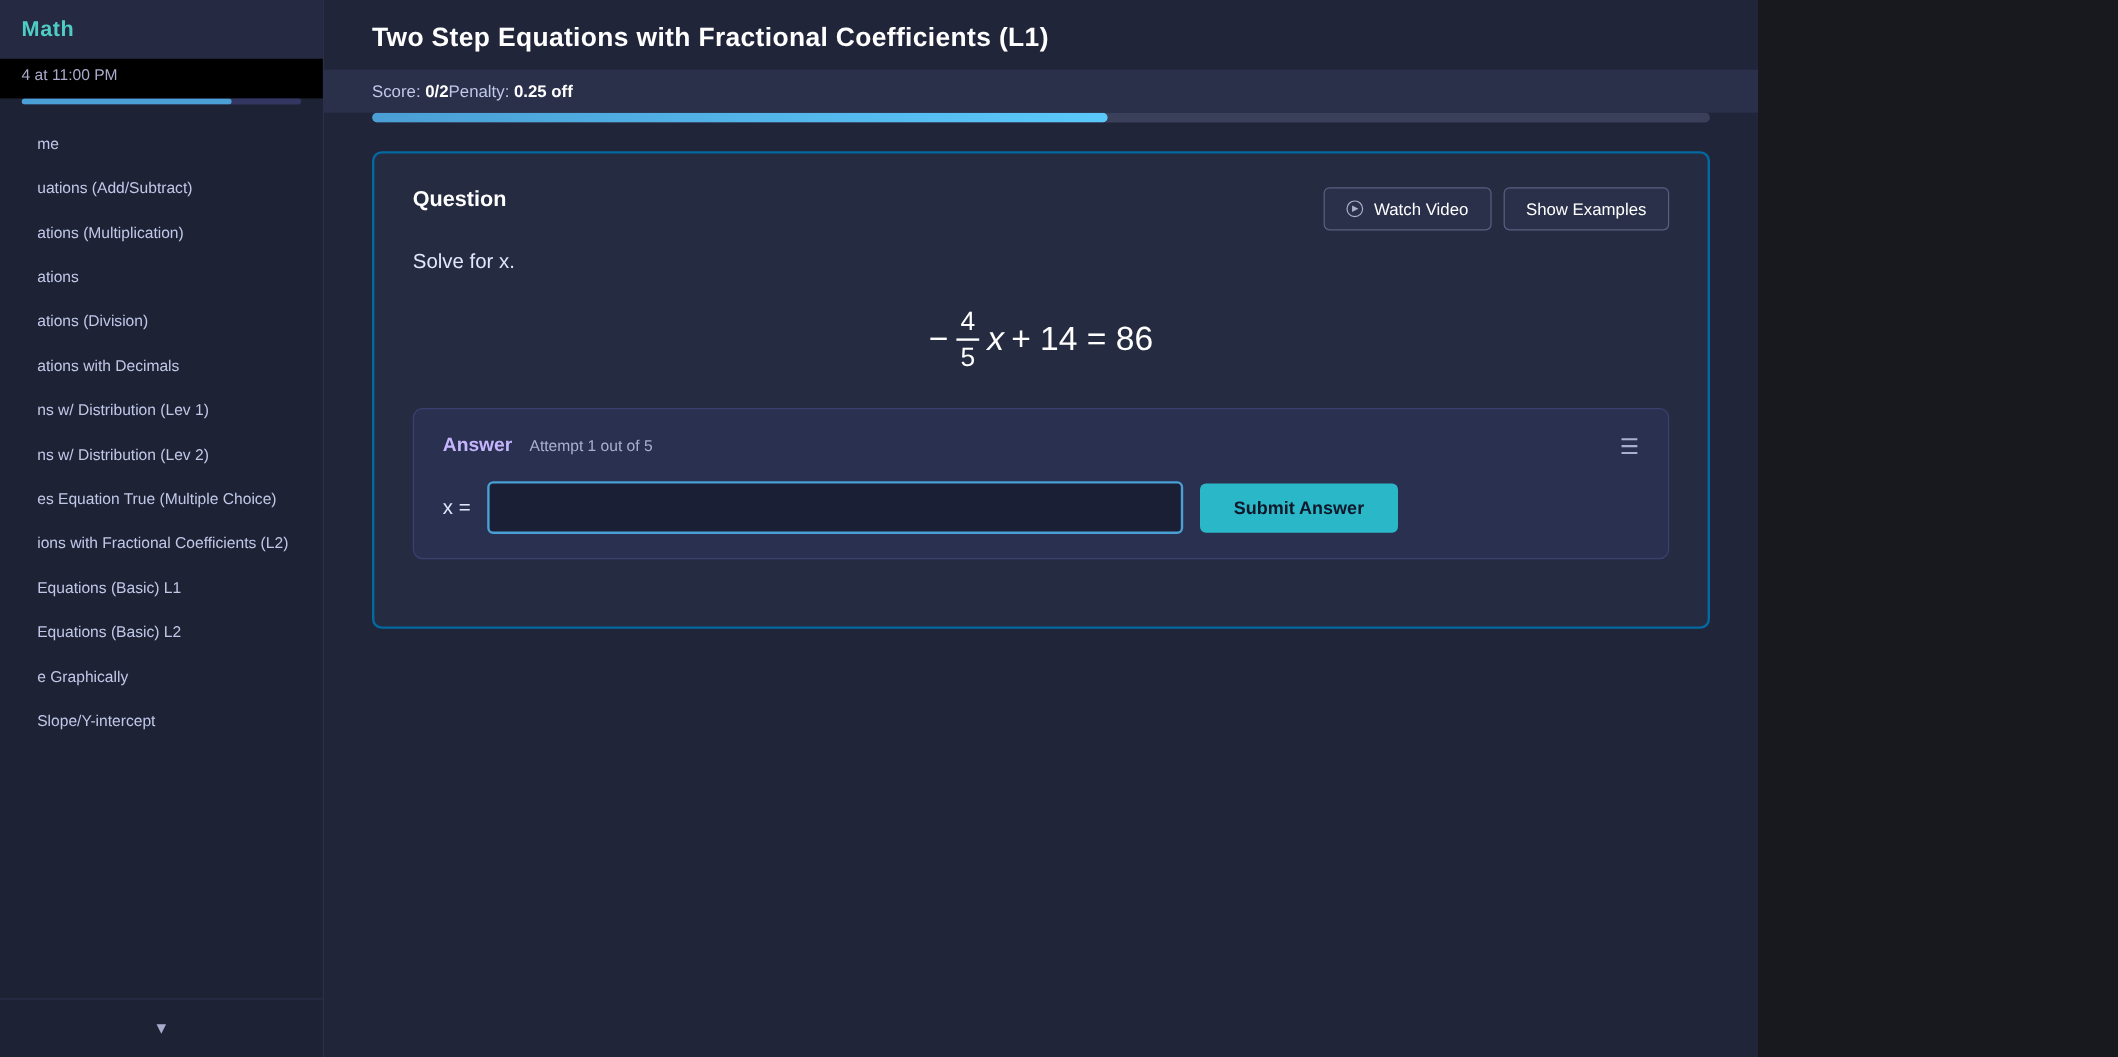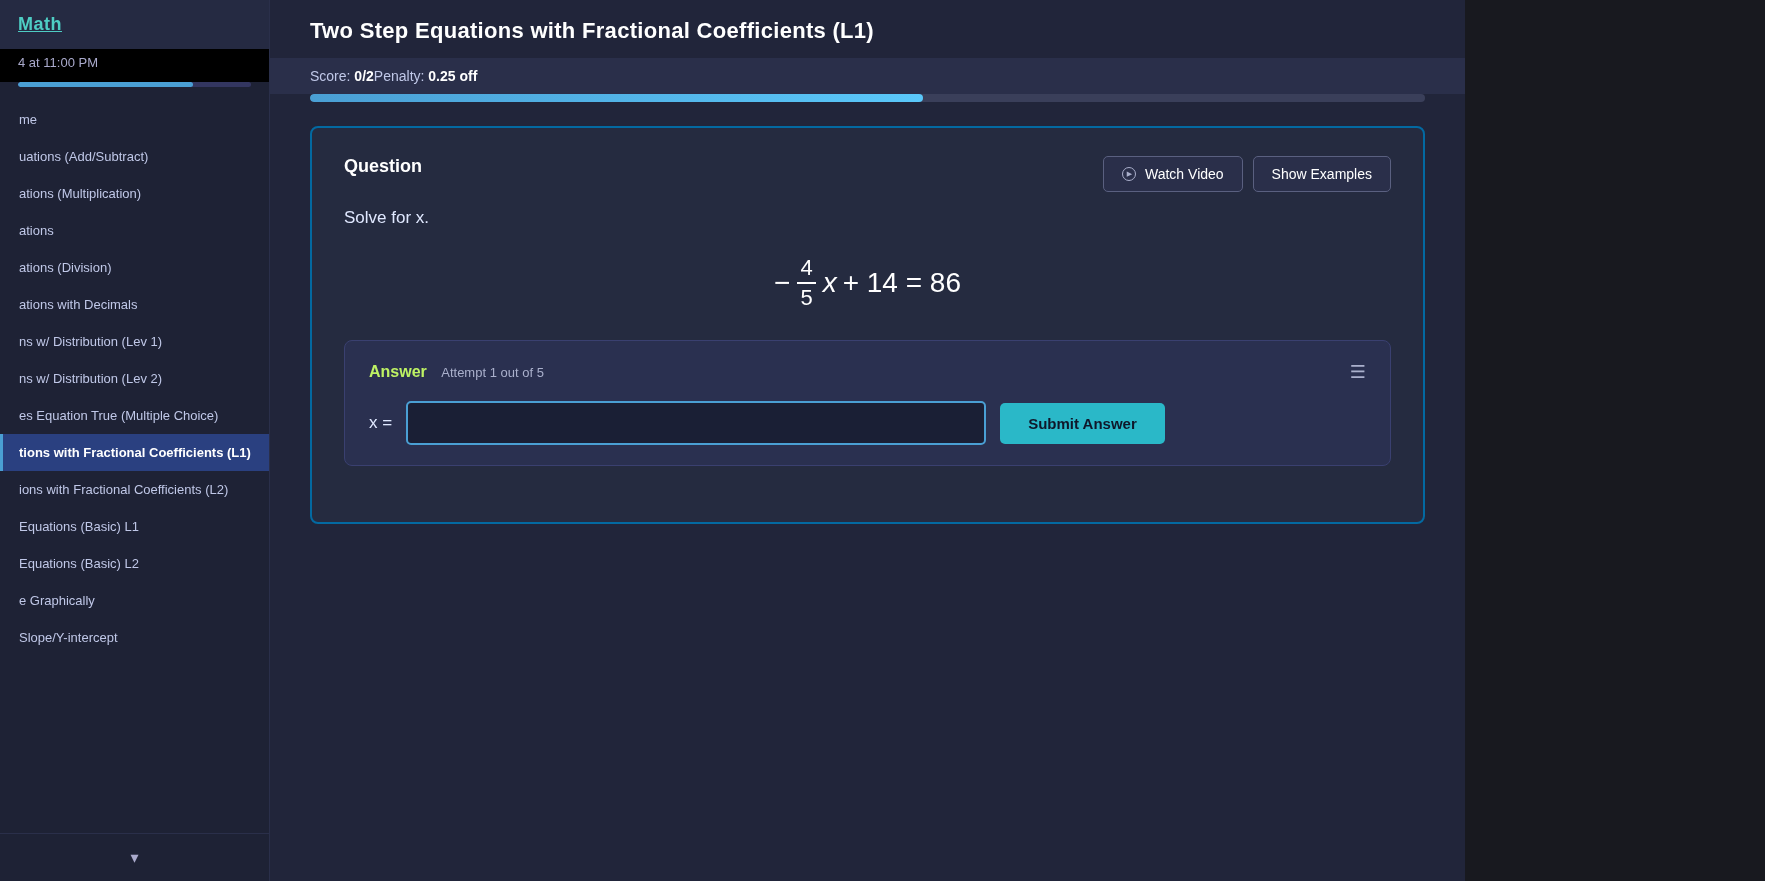--- a/index.html
+++ b/index.html
@@ -25,21 +25,20 @@
       flex-shrink: 0;
     }
 
     .sidebar-header {
       background-color: #252a42;
       padding: 14px 18px;
       font-size: 18px;
       font-weight: bold;
       color: #4ecdc4;
       letter-spacing: 0.5px;
-      text-decoration: underline;
     }
 
     .sidebar-due {
       background-color: #000000;
       padding: 6px 18px 12px;
       font-size: 13px;
       color: #aaaacc;
     }
 
     .sidebar-progress-bar {
@@ -56,21 +55,21 @@
       border-radius: 3px;
       width: 75%;
     }
 
     .sidebar-nav {
       flex: 1;
       overflow-y: auto;
     }
 
     .sidebar-item {
-      padding: 11px 16px;
+      padding: 11px 28px;
       font-size: 13px;
       color: #c0c8e8;
       cursor: pointer;
       border-left: 3px solid transparent;
       transition: background 0.15s;
     }
 
     .sidebar-item.active {
       background-color: #2a4080;
       border-left: 3px solid #4a9fd4;
@@ -243,21 +242,21 @@
     .answer-header {
       display: flex;
       justify-content: space-between;
       align-items: center;
       margin-bottom: 18px;
     }
 
     .answer-label {
       font-size: 16px;
       font-weight: bold;
-      color: #bef264;
+      color: #c4b5fd;
     }
 
     .attempt-label {
       font-size: 13px;
       color: #aab0cc;
       margin-left: 10px;
       font-weight: normal;
     }
 
     .answer-menu-icon {
@@ -365,23 +364,20 @@
     </div>
     <div class="sidebar-item">
       <span>ns w/ Distribution (Lev 1)</span>
     </div>
     <div class="sidebar-item">
       <span>ns w/ Distribution (Lev 2)</span>
     </div>
     <div class="sidebar-item">
       <span>es Equation True (Multiple Choice)</span>
     </div>
-    <div class="sidebar-item active">
-      <span>tions with Fractional Coefficients (L1)</span>
-    </div>
     <div class="sidebar-item">
       <span>ions with Fractional Coefficients (L2)</span>
     </div>
     <div class="sidebar-item">
       <span>Equations (Basic) L1</span>
     </div>
     <div class="sidebar-item">
       <span>Equations (Basic) L2</span>
     </div>
     <div class="sidebar-item">

